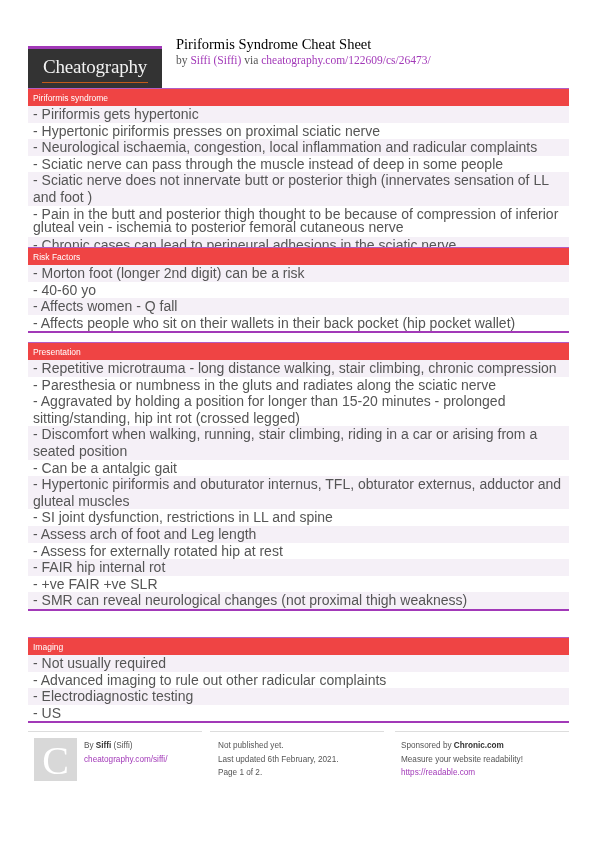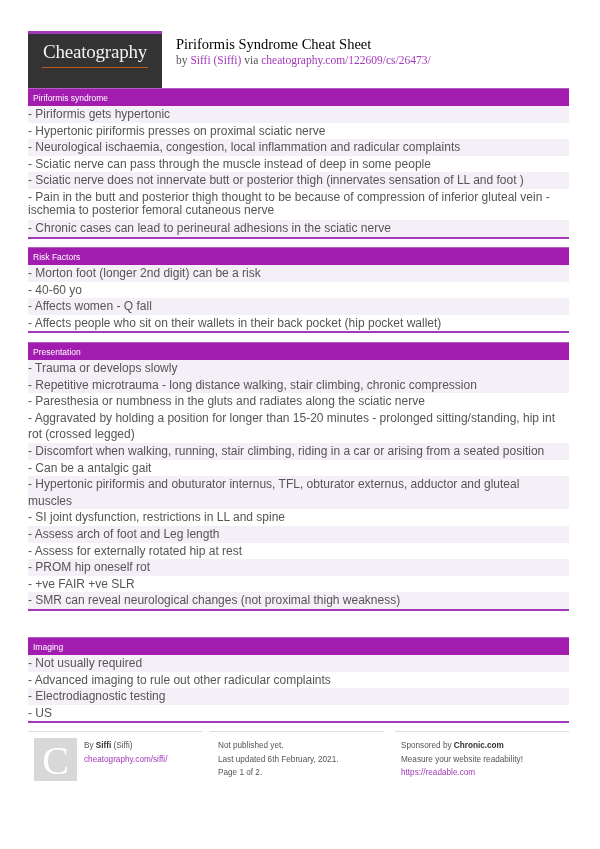--- a/index.html
+++ b/index.html
@@ -1,43 +1,43 @@
 <!DOCTYPE html>
 <html><head>
 <meta charset="utf-8">
 <style>
   * { box-sizing: border-box; margin: 0; padding: 0; }
   html, body { width: 600px; height: 849px; background: #ffffff; overflow: hidden; }
   body { position: relative; font-family: "Liberation Sans", sans-serif; color: #555555; }
 
   .logo {
-    position: absolute; left: 28px; top: 31px; width: 134px; height: 60px;
+    position: absolute; left: 28px; top: 46px; width: 134px; height: 60px;
     background: #333333; border-top: 3px solid #a239b8;
   }
   .logo-text {
     position: absolute; left: 0; right: 0; top: 7px; text-align: center;
     font-family: "Liberation Serif", "DejaVu Serif", serif; font-size: 19px; color: #f2f2f2;
     letter-spacing: -0.2px;
   }
   .logo-underline {
     position: absolute; left: 14px; right: 14px; top: 33px; height: 1px; background: #c25a1a;
   }
 
   .title-block { position: absolute; left: 176px; top: 36px; font-family: "Liberation Serif", "DejaVu Serif", serif; }
   .sheet-title { font-size: 14.5px; color: #000000; line-height: 17px; }
   .byline { font-size: 11.5px; color: #555; line-height: 15px; }
   .byline .link { color: #a239b8; }
 
   .section { position: absolute; left: 28px; width: 541px; border-bottom: 2px solid #a239b8; }
   .section-header {
-    background: #a21caf; color: #ffffff; font-size: 8.5px; height: 18px; line-height: 18px;
+    background: #ef4444; color: #ffffff; font-size: 8.5px; height: 18px; line-height: 18px;
     padding-left: 5px; border-top: 1px solid #b35dc3;
   }
   .row {
-    font-size: 12px; color: #555555; line-height: 16.6px; padding-right: 4px;
+    font-size: 14px; color: #555555; line-height: 16.6px; padding-left: 5px; padding-right: 4px;
     border-bottom: 0px;
   }
   .row.alt { background: #f5f0f7; }
   .row.wrap { line-height: 13px; padding-top: 2px; padding-bottom: 3px; }
 
   .footer-line { position: absolute; top: 731px; height: 1px; background: #dddddd; }
   .footer-col { position: absolute; top: 739px; font-size: 8.2px; line-height: 13.5px; color: #555; }
   .footer-col .strong { color: #333; font-weight: bold; }
   .footer-col .link { color: #a239b8; }
   .avatar {
@@ -75,31 +75,30 @@
 <div class="section" style="top:247px;">
   <div class="section-header">Risk Factors</div>
   <div class="row alt">- Morton foot (longer 2nd digit) can be a risk</div>
   <div class="row">- 40-60 yo</div>
   <div class="row alt">- Affects women - Q fall</div>
   <div class="row">- Affects people who sit on their wallets in their back pocket (hip pocket wallet)</div>
 </div>
 
 <div class="section" style="top:342px;">
   <div class="section-header">Presentation</div>
-  <div class="row alt">- Trauma or develops slowly</div>
   <div class="row alt">- Repetitive microtrauma - long distance walking, stair climbing, chronic compression</div>
   <div class="row">- Paresthesia or numbness in the gluts and radiates along the sciatic nerve</div>
   <div class="row">- Aggravated by holding a position for longer than 15-20 minutes - prolonged sitting/standing, hip int rot (crossed legged)</div>
   <div class="row alt">- Discomfort when walking, running, stair climbing, riding in a car or arising from a seated position</div>
   <div class="row">- Can be a antalgic gait</div>
   <div class="row alt">- Hypertonic piriformis and obuturator internus, TFL, obturator externus, adductor and gluteal muscles</div>
   <div class="row">- SI joint dysfunction, restrictions in LL and spine</div>
   <div class="row alt">- Assess arch of foot and Leg length</div>
   <div class="row">- Assess for externally rotated hip at rest</div>
-  <div class="row alt">- PROM hip oneself rot</div>
+  <div class="row alt">- FAIR hip internal rot</div>
   <div class="row">- +ve FAIR +ve SLR</div>
   <div class="row alt">- SMR can reveal neurological changes (not proximal thigh weakness)</div>
 </div>
 
 <div class="section" style="top:637px;">
   <div class="section-header">Imaging</div>
   <div class="row alt">- Not usually required</div>
   <div class="row">- Advanced imaging to rule out other radicular complaints</div>
   <div class="row alt">- Electrodiagnostic testing</div>
   <div class="row">- US</div>

